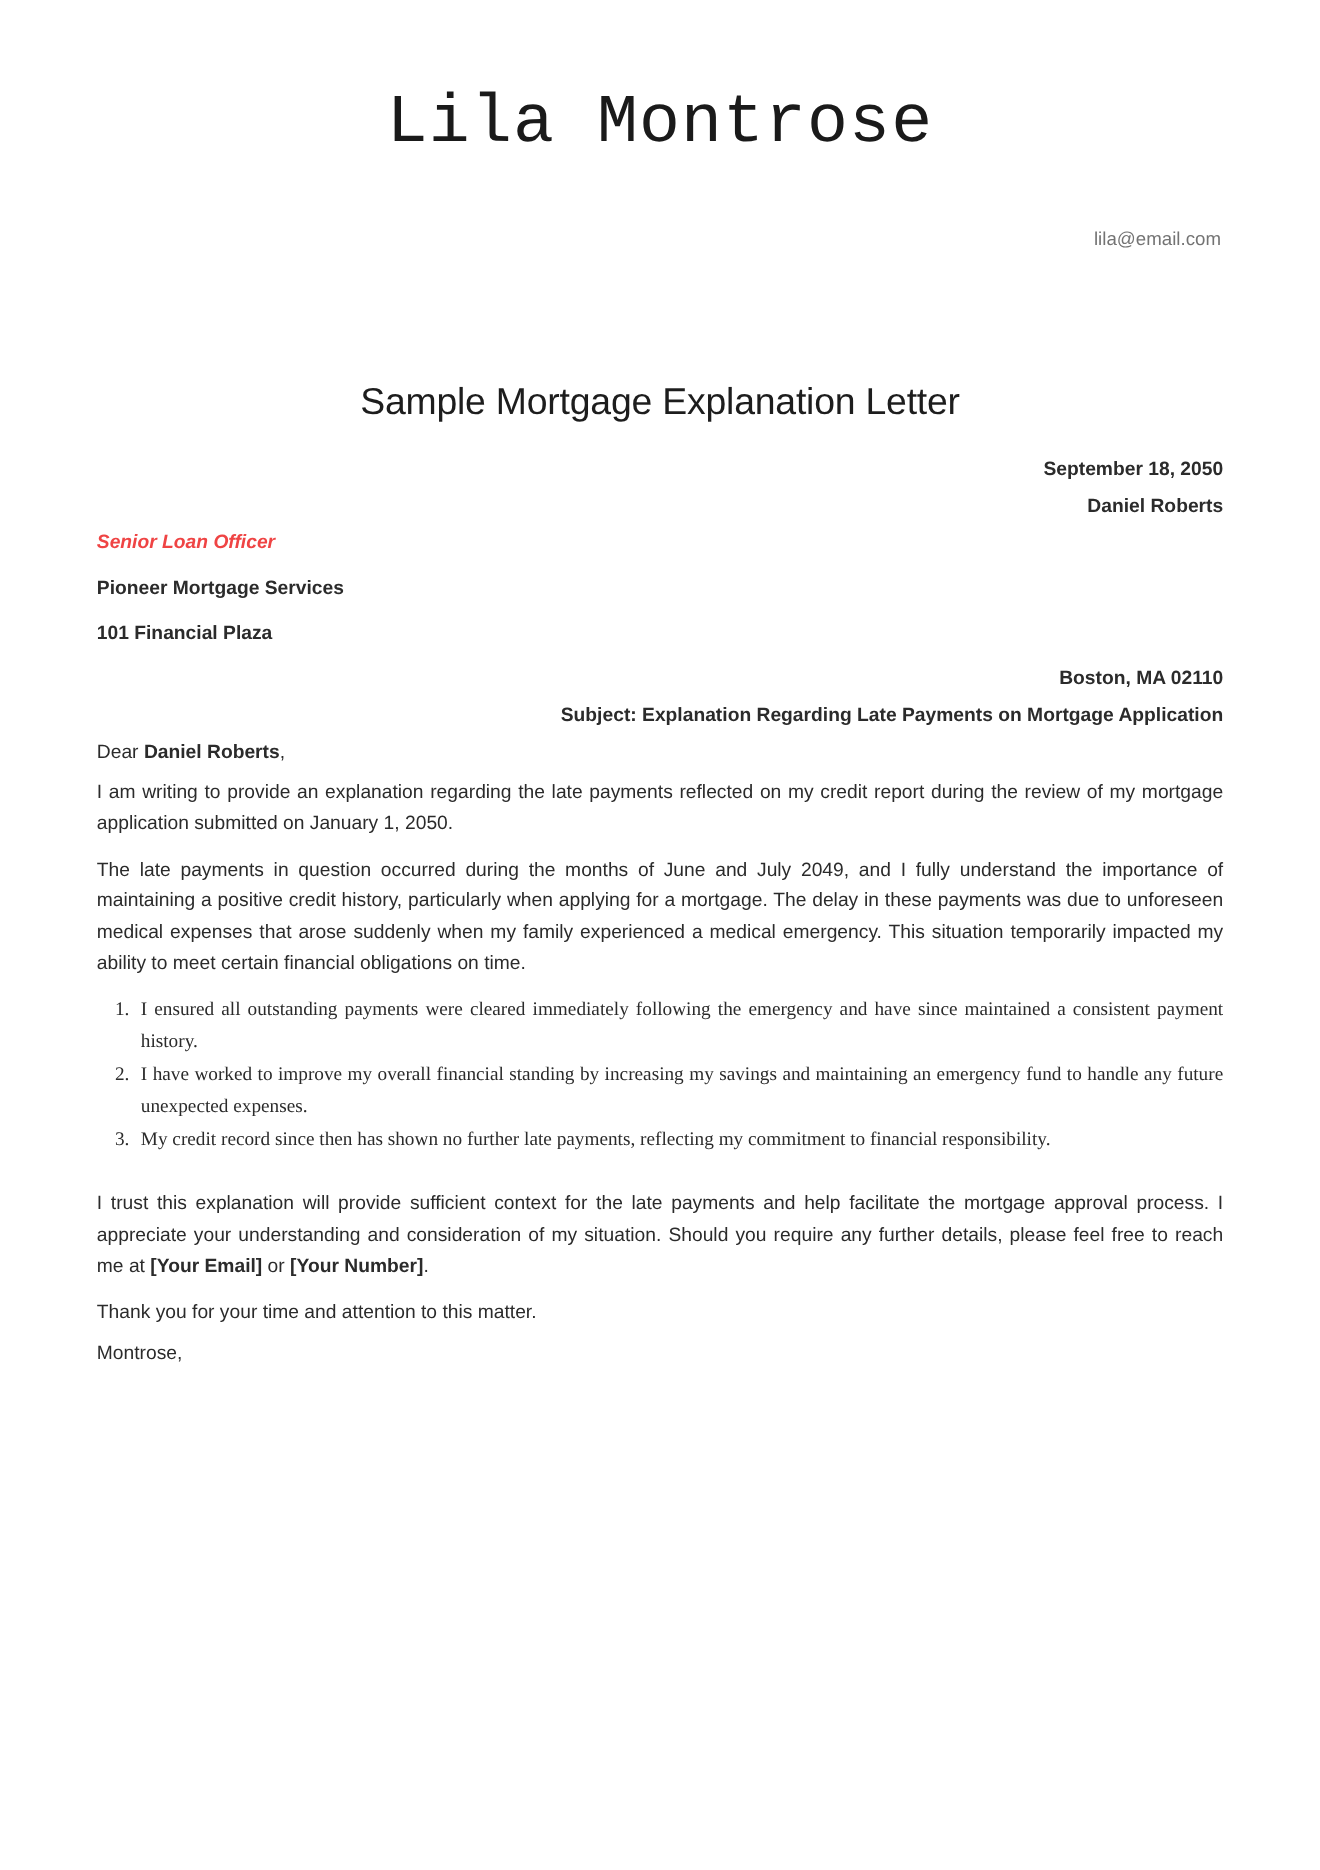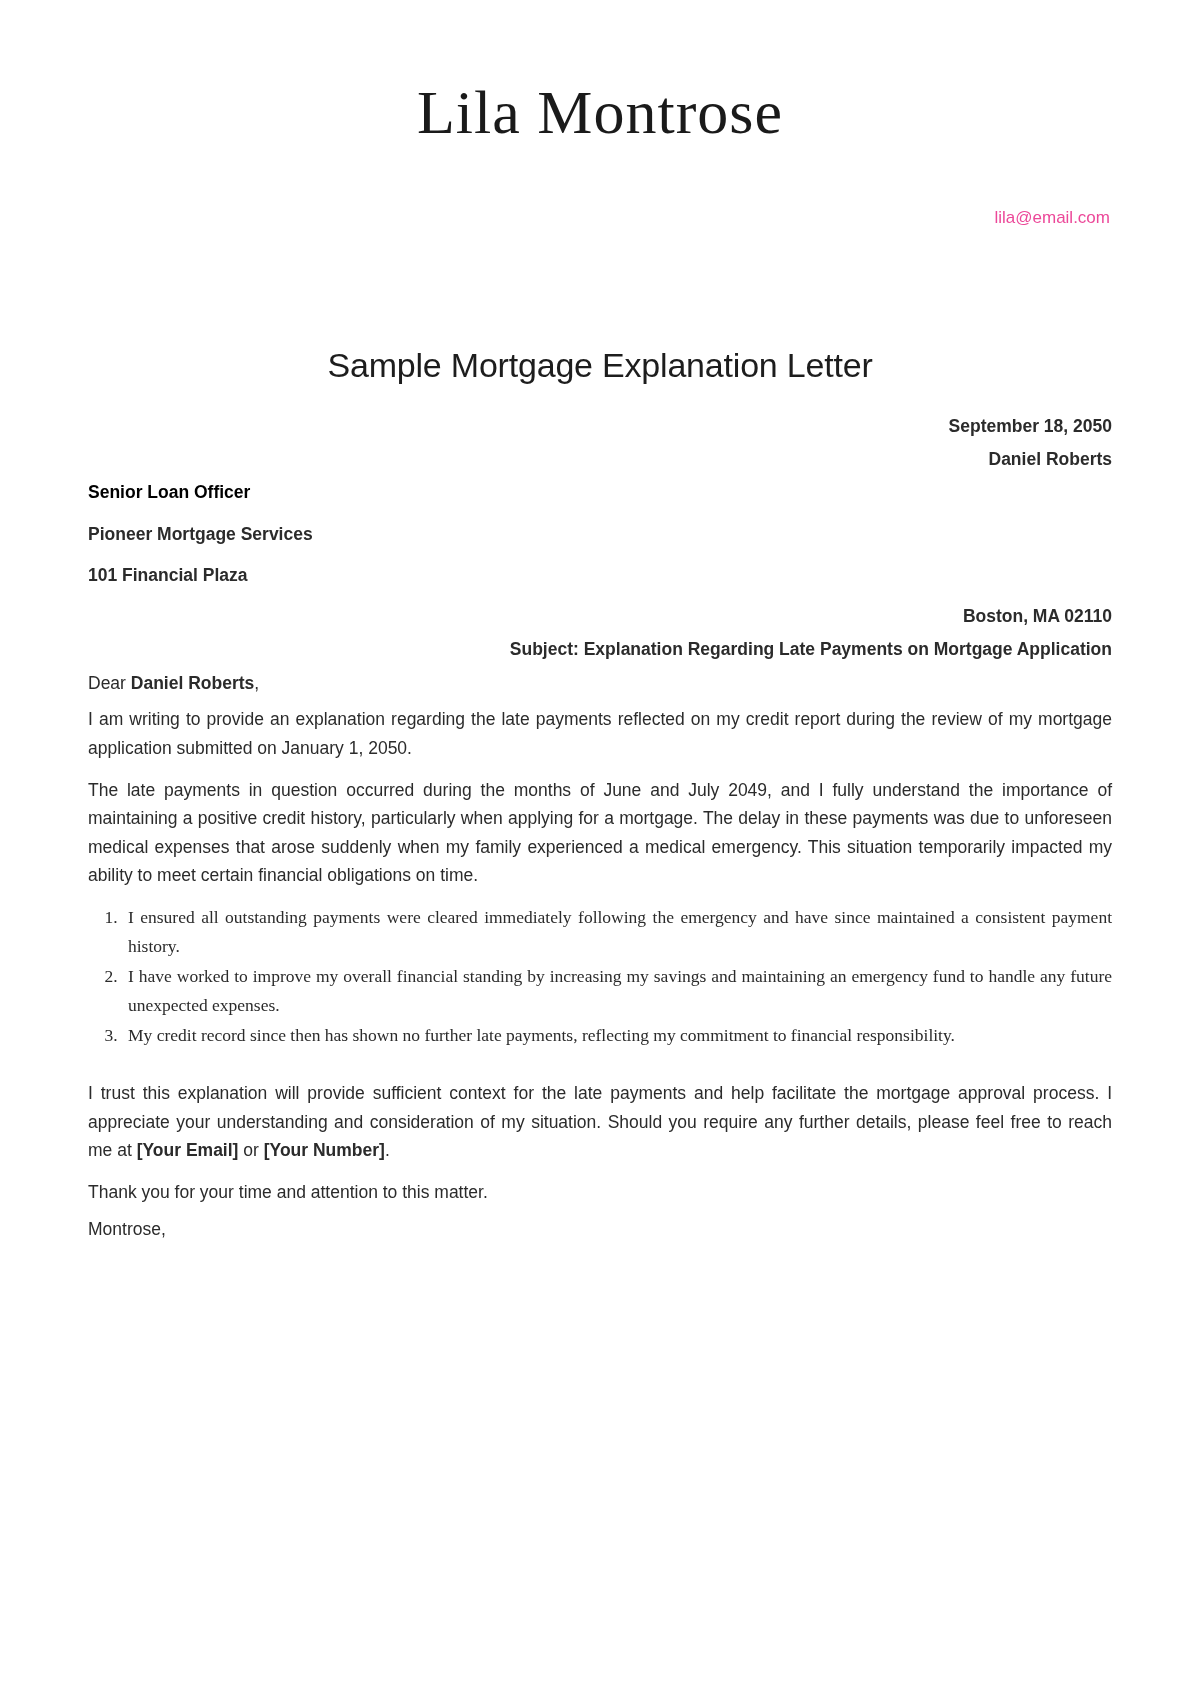--- a/index.html
+++ b/index.html
@@ -16,32 +16,32 @@
   }
   .page {
     position: relative;
     width: 1200px;
     height: 1700px;
     box-sizing: border-box;
     padding: 0 88px;
   }
   .letterhead-name {
     text-align: center;
-    font-family: Liberation Serif, serif;
+    font-family: Liberation Mono, monospace;
     font-size: 62px;
     font-weight: 400;
     letter-spacing: 1px;
     color: #1a1a1a;
     margin-top: 78px;
     line-height: 1.1;
   }
   .letterhead-contact {
     text-align: right;
     font-size: 17px;
-    color: #ec4899;
+    color: #737373;
     margin-top: 62px;
     padding-right: 2px;
   }
   .doc-title {
     text-align: center;
     font-size: 34px;
     font-weight: normal;
     color: #1d1d1d;
     margin-top: 118px;
     letter-spacing: -0.2px;
@@ -55,21 +55,22 @@
     line-height: 1.62;
     text-align: justify;
   }
   p.tight {
     margin-bottom: 8px;
   }
   .bold {
     font-weight: bold;
   }
   .italic {
-    color: #000000;
+    font-style: italic;
+    color: #ef4444;
   }
   .meta-line {
     font-weight: bold;
     font-size: 17.5px;
     line-height: 1.55;
     margin: 0 0 14px 0;
   }
   .meta-line.small-gap {
     margin-bottom: 6px;
     text-align: right;

